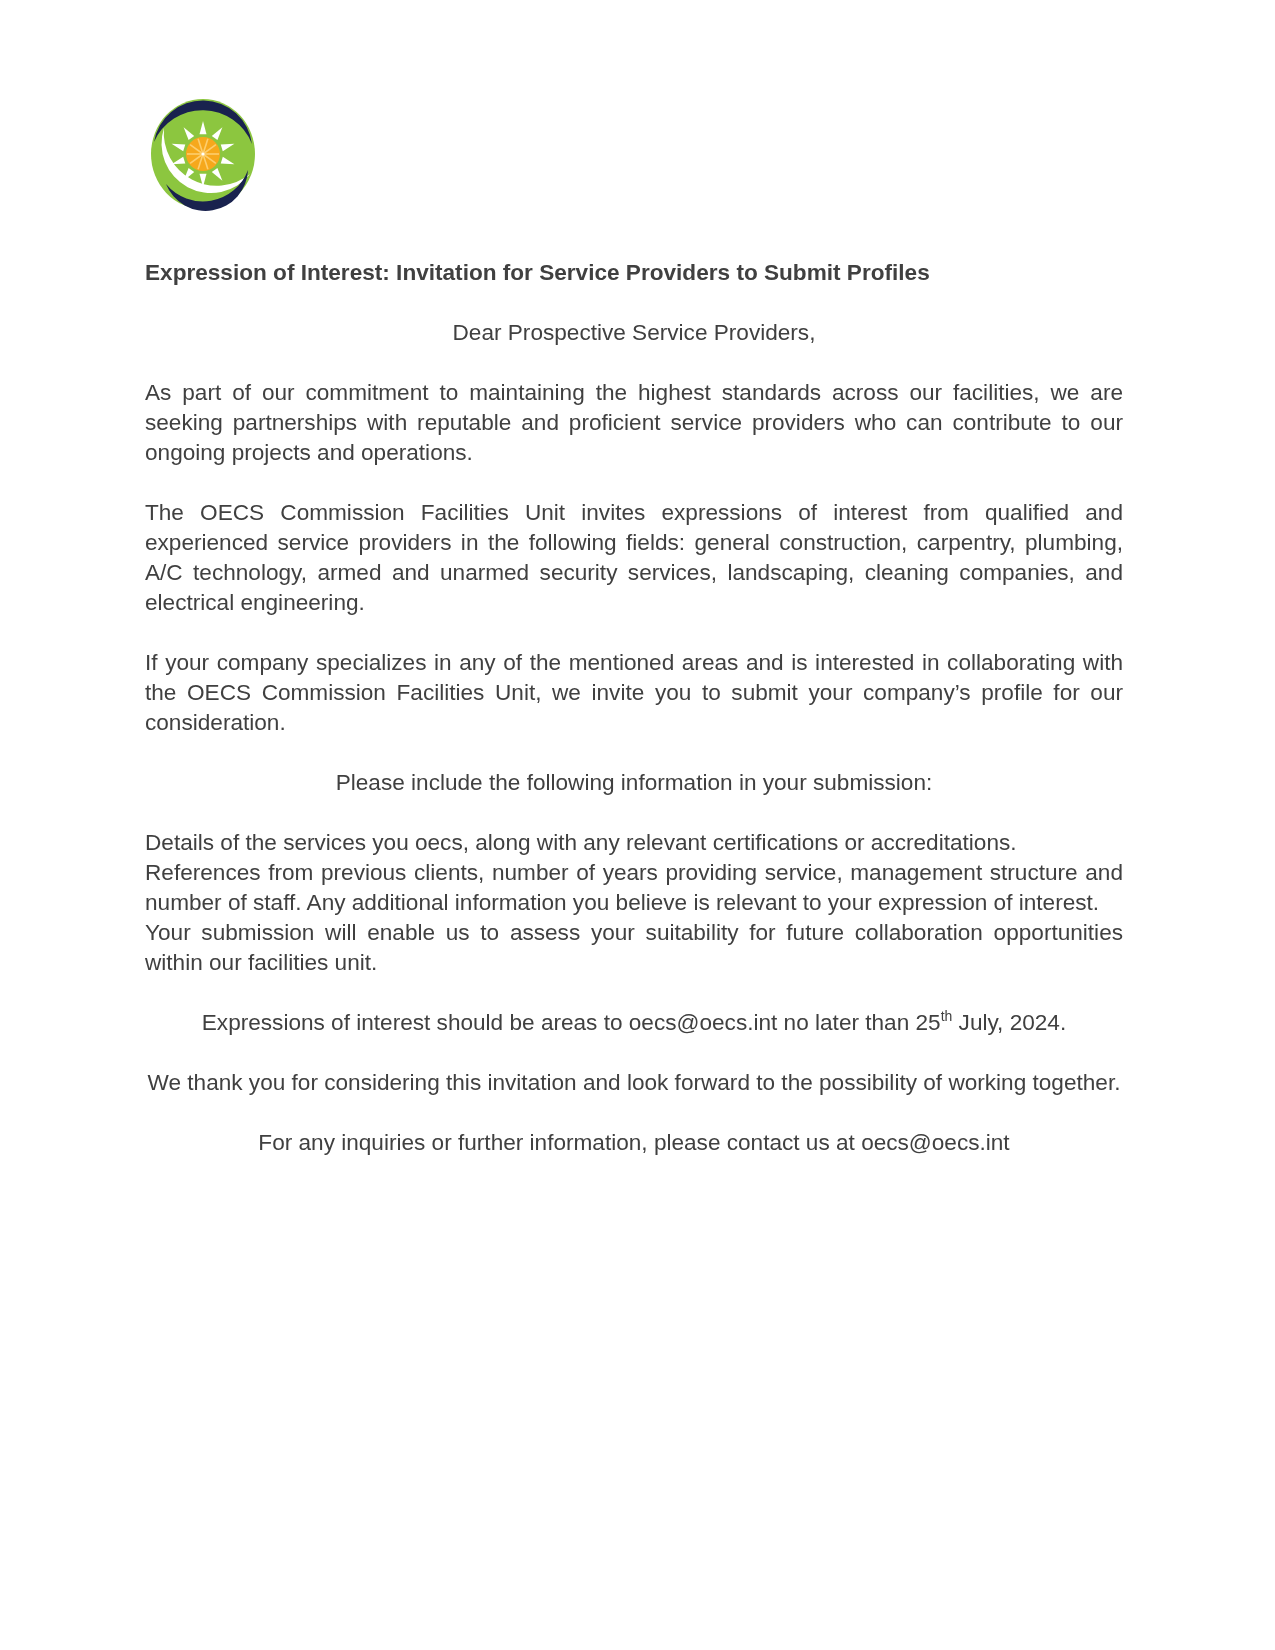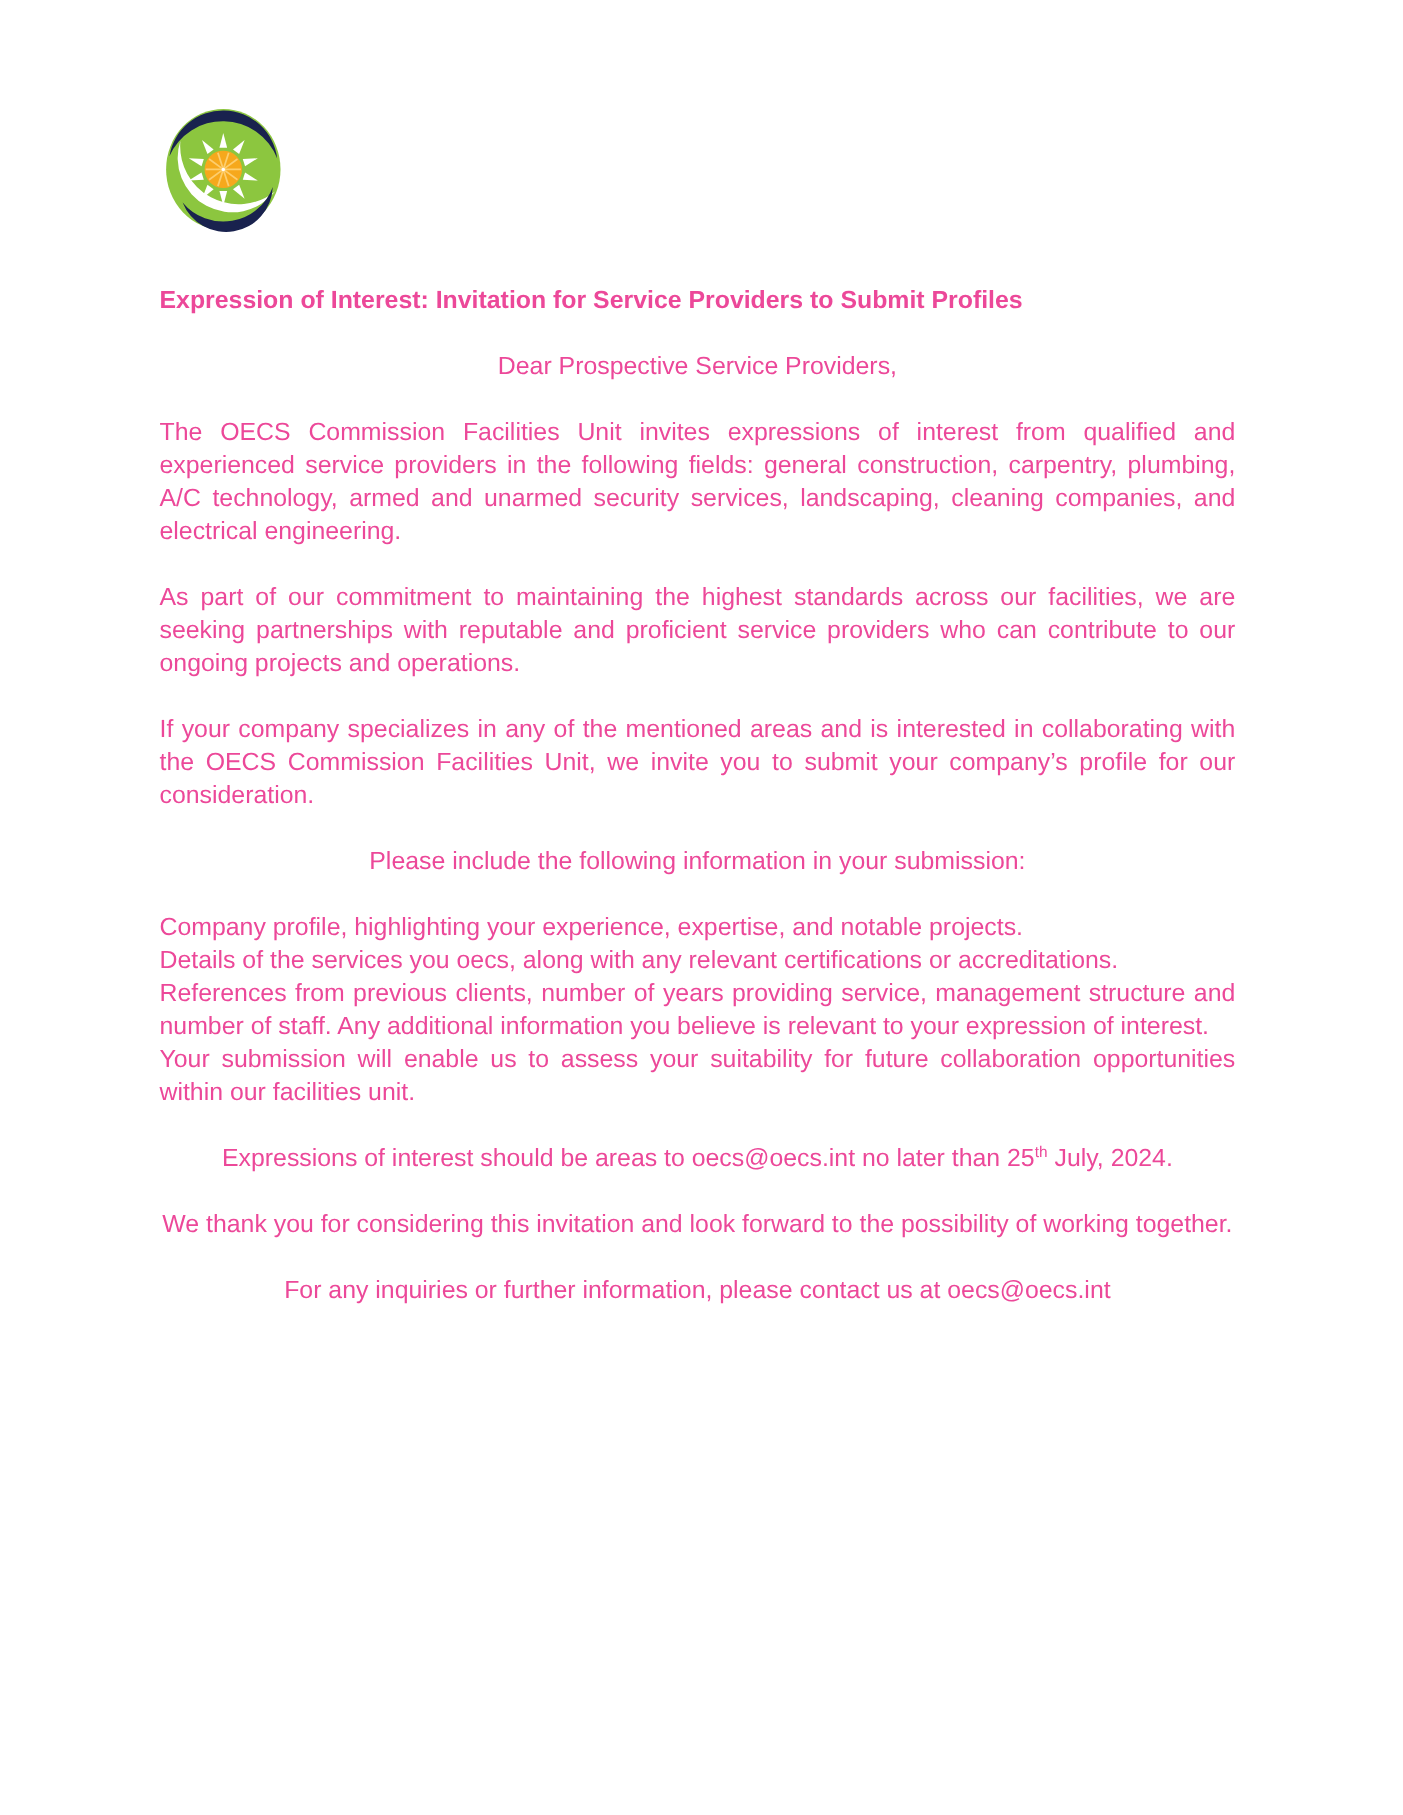--- a/index.html
+++ b/index.html
@@ -4,21 +4,21 @@
 <style>
   html, body { margin: 0; padding: 0; background: #ffffff; }
   .page {
     position: relative;
     width: 1153px;
     height: 1650px;
     background: #ffffff;
     font-family: "Liberation Sans", "DejaVu Sans", sans-serif;
     font-size: 22.6px;
     line-height: 30px;
-    color: #ec4899;
+    color: #404040;
     overflow: hidden;
   }
   .content {
     position: absolute;
     left: 145px;
     top: 96px;
     width: 978px;
   }
   .logo {
     width: 110px;
@@ -79,30 +79,29 @@
           <line x1="55" y1="58" x2="50.1" y2="42.8"></line>
         </g>
         <circle cx="55" cy="58" r="1.6" fill="#FFFFFF"></circle>
       </svg>
     </div>
 
     <h1 class="doc-title">Expression of Interest: Invitation for Service Providers to Submit Profiles</h1>
 
     <p>Dear Prospective Service Providers,</p>
 
+    <p class="just">As part of our commitment to maintaining the highest standards across our facilities, we are seeking partnerships with reputable and proficient service providers who can contribute to our ongoing projects and operations.</p>
+
     <p class="just">The OECS Commission Facilities Unit invites expressions of interest from qualified and experienced service providers in the following fields: general construction, carpentry, plumbing, A/C technology, armed and unarmed security services, landscaping, cleaning companies, and electrical engineering.</p>
-
-    <p class="just">As part of our commitment to maintaining the highest standards across our facilities, we are seeking partnerships with reputable and proficient service providers who can contribute to our ongoing projects and operations.</p>
 
     <p class="just">If your company specializes in any of the mentioned areas and is interested in collaborating with the OECS Commission Facilities Unit, we invite you to submit your company’s profile for our consideration.</p>
 
     <p>Please include the following information in your submission:</p>
 
     <div class="block">
-      <p class="just">Company profile, highlighting your experience, expertise, and notable projects.</p>
       <p class="just">Details of the services you oecs, along with any relevant certifications or accreditations.</p>
       <p class="just">References from previous clients, number of years providing service, management structure and number of staff. Any additional information you believe is relevant to your expression of interest.</p>
       <p class="just">Your submission will enable us to assess your suitability for future collaboration opportunities within our facilities unit.</p>
     </div>
 
     <p><span>Expressions of interest should be areas to </span><span>oecs@oecs.int</span><span> no later than 25</span><sup>th</sup><span> July, 2024.</span></p>
 
     <p>We thank you for considering this invitation and look forward to the possibility of working together.</p>
 
     <p><span>For any inquiries or further information, please contact us at </span><span>oecs@oecs.int</span></p>

